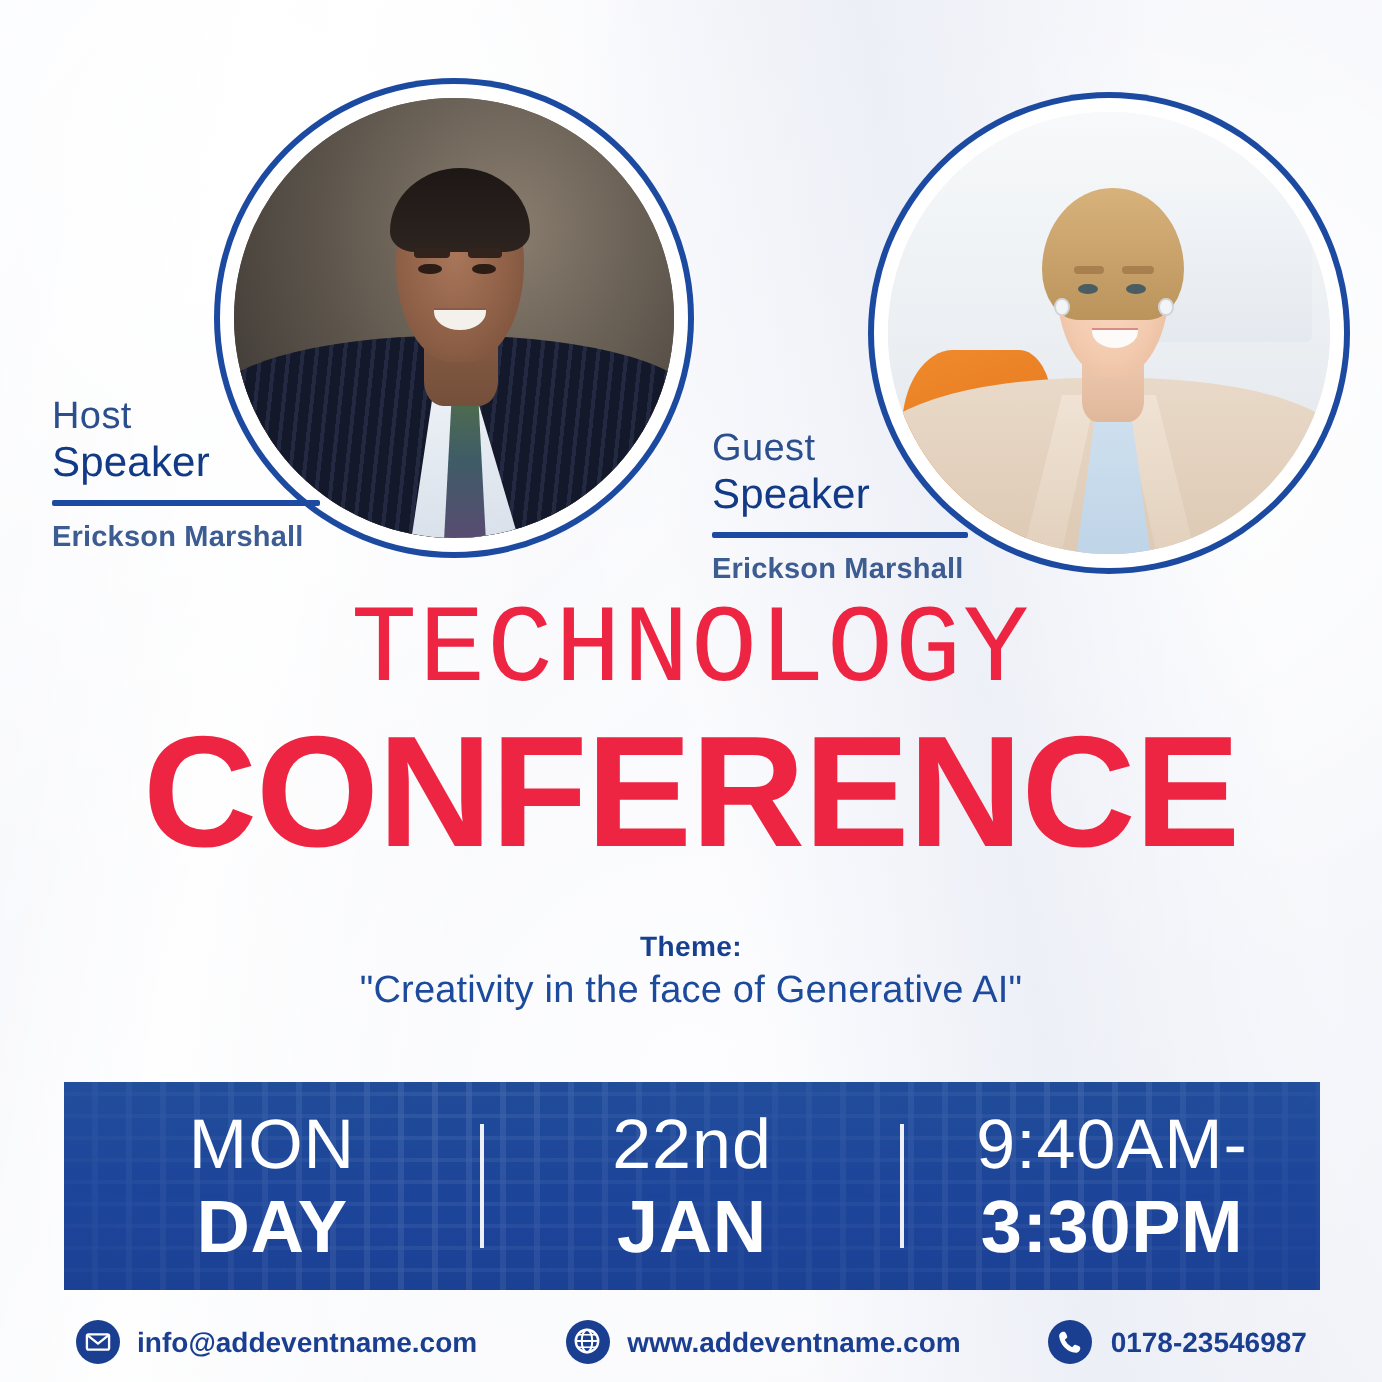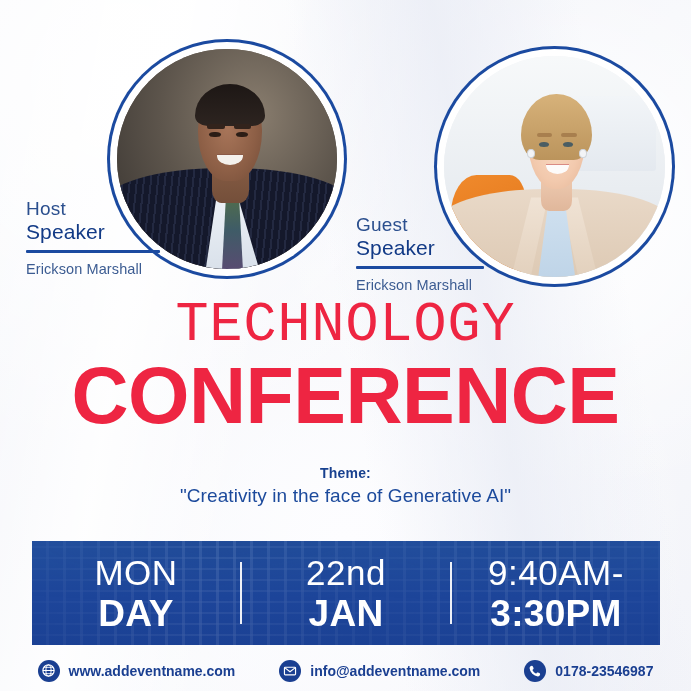--- a/index.html
+++ b/index.html
@@ -166,21 +166,21 @@
     font-weight:400;
   }
   .cap-title{
     font-size:21px;color:#123a86;font-weight:400;line-height:1.18;
     letter-spacing:.1px;margin-top:1px;
   }
   .cap-rule{height:3px;background:#1b4aa0;margin-top:5px;border-radius:1px;}
   .sp-left .cap-rule{width:134px;}
   .sp-right .cap-rule{width:128px;}
   .cap-name{
-    font-size:14.5px;color:#3c5c92;margin-top:8px;font-weight:400;letter-spacing:.1px;
+    font-size:14.5px;color:#3c5c92;margin-top:8px;font-weight:700;letter-spacing:.1px;
   }
 
   
   .headline{position:absolute;left:0;top:300px;width:691px;text-align:center;}
   .title-1{
     font-size:55px;line-height:.94;color:#ee2542;font-weight:400;
     letter-spacing:1px;font-family:Liberation Mono, monospace;
   }
   .title-2{
     font-size:79px;line-height:.96;color:#ee2542;font-weight:700;
@@ -321,44 +321,44 @@
         <div class="b-top">9:40AM-</div>
         <div class="b-bot">3:30PM</div>
       </div>
     </div>
   </div>
 
   <div class="footer">
 
     <div class="fitem">
       <span class="ficon">
+        <svg width="14" height="14" viewBox="0 0 24 24">
+          <rect x="2.5" y="5.5" width="19" height="13" rx="1.4" fill="none" stroke="#ffffff" stroke-width="2"></rect>
+          <path d="M3.4 6.6 L12 13.4 L20.6 6.6" fill="none" stroke="#ffffff" stroke-width="2" stroke-linejoin="round"></path>
+        </svg>
+      </span>
+      <span class="ftext">info@addeventname.com</span>
+    </div>
+
+    <div class="fitem">
+      <span class="ficon">
         <svg width="15" height="15" viewBox="0 0 24 24">
           <circle cx="12" cy="12" r="9" fill="none" stroke="#ffffff" stroke-width="1.9"></circle>
           <ellipse cx="12" cy="12" rx="4.2" ry="9" fill="none" stroke="#ffffff" stroke-width="1.6"></ellipse>
           <line x1="3" y1="12" x2="21" y2="12" stroke="#ffffff" stroke-width="1.6"></line>
           <line x1="4.6" y1="7" x2="19.4" y2="7" stroke="#ffffff" stroke-width="1.3"></line>
           <line x1="4.6" y1="17" x2="19.4" y2="17" stroke="#ffffff" stroke-width="1.3"></line>
         </svg>
       </span>
       <span class="ftext">www.addeventname.com</span>
     </div>
 
     <div class="fitem">
       <span class="ficon">
         <svg width="14" height="14" viewBox="0 0 24 24">
-          <rect x="2.5" y="5.5" width="19" height="13" rx="1.4" fill="none" stroke="#ffffff" stroke-width="2"></rect>
-          <path d="M3.4 6.6 L12 13.4 L20.6 6.6" fill="none" stroke="#ffffff" stroke-width="2" stroke-linejoin="round"></path>
-        </svg>
-      </span>
-      <span class="ftext">info@addeventname.com</span>
-    </div>
-
-    <div class="fitem">
-      <span class="ficon">
-        <svg width="14" height="14" viewBox="0 0 24 24">
           <path d="M6.6 3.2c1 0 1.5.5 1.9 1.4l1 2.3c.3.8.1 1.4-.5 1.9l-1.1.9c-.3.2-.4.5-.2.9a13 13 0 0 0 5.7 5.7c.4.2.7.1.9-.2l.9-1.1c.5-.6 1.1-.8 1.9-.5l2.3 1c.9.4 1.4.9 1.4 1.9 0 2.1-1.8 3.9-3.9 3.9A16.2 16.2 0 0 1 2.7 7.1c0-2.1 1.8-3.9 3.9-3.9z" fill="#ffffff"></path>
         </svg>
       </span>
       <span class="ftext">0178-23546987</span>
     </div>
 
   </div>
 </div>
 
 </body></html>

